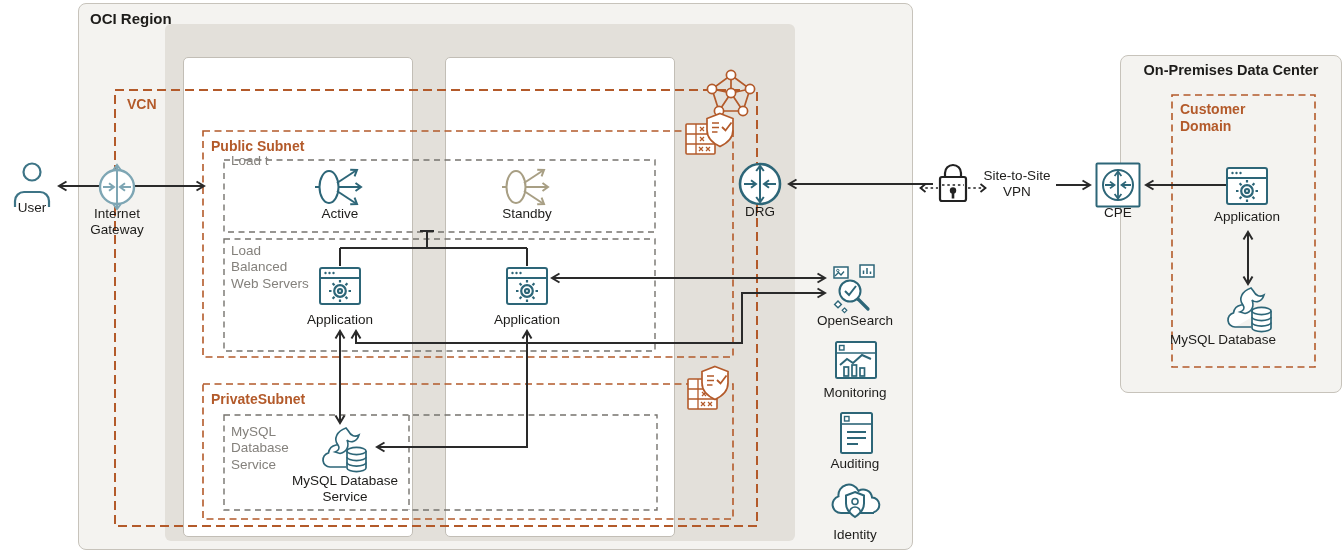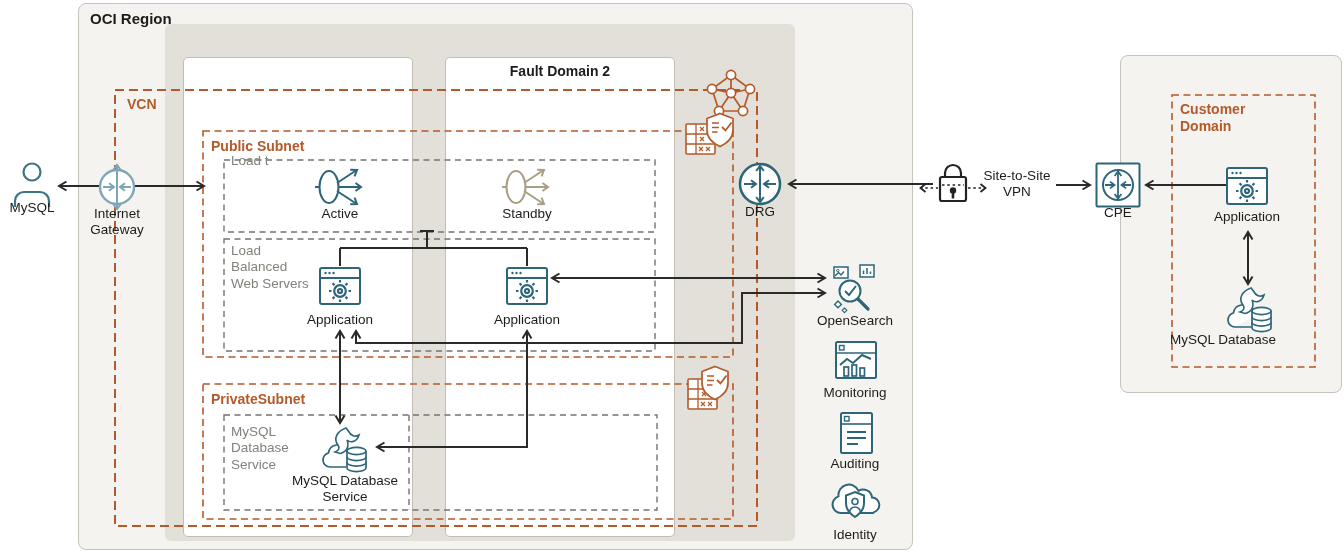--- a/index.html
+++ b/index.html
@@ -25,21 +25,21 @@
 
 <div id="canvas">
 
   <div class="box oci" style="left:78px;top:3px;width:835px;height:547px;"></div>
   <div class="box ad" style="left:165px;top:24px;width:630px;height:517px;"></div>
   <div class="box fd" style="left:183px;top:57px;width:230px;height:480px;"></div>
   <div class="box fd" style="left:445px;top:57px;width:230px;height:480px;"></div>
   <div class="box onprem" style="left:1120px;top:55px;width:222px;height:338px;"></div>
 
   <div class="hdr big" style="left:90px;top:10px;">OCI Region</div>
-  <div class="hdr center" style="left:445px;top:63px;width:230px;">Fault Domain 2</div>
+  <div class="hdr center" style="left:1120px;top:62px;width:222px;font-size:14.5px;">On-Premises Data Center</div>
 
   <div class="orange" style="left:127px;top:96px;">VCN</div>
   <div class="orange" style="left:211px;top:138px;">Public Subnet</div>
   <div class="orange" style="left:211px;top:391px;">PrivateSubnet</div>
   <div class="orange" style="left:1180px;top:101px;width:90px;">Customer Domain</div>
 
   <div class="note" style="left:231px;top:153px;width:80px;">Load t</div>
   <div class="note" style="left:231px;top:243px;width:78px;">Load Balanced Web Servers</div>
   <div class="note" style="left:231px;top:424px;width:85px;">MySQL Database Service</div>
 
@@ -352,21 +352,21 @@
     <path d="M8,21 H27 M8,27 H27 M8,33 H19" fill="none" stroke="currentColor" stroke-width="2"></path>
   </svg>
 
   <svg class="ic" style="left:829px;top:477px;color:#2d6678;" width="52" height="46">
     <path d="M12,36 a8.5,8.5 0 0 1 -2.5,-16.6 a10.5,10.5 0 0 1 20,-5.6 a9,9 0 0 1 13.5,6.6 a7.5,7.5 0 0 1 1.5,14.8 M12,36 H45" fill="#ffffff" stroke="currentColor" stroke-width="2"></path>
     <path d="M26,15 l9,3.5 v8 c0,7 -4.5,10.5 -9,13.5 c-4.5,-3 -9,-6.5 -9,-13.5 v-8 Z" fill="#ffffff" stroke="currentColor" stroke-width="2"></path>
     <circle cx="26" cy="24.5" r="3" fill="none" stroke="currentColor" stroke-width="1.6"></circle>
     <path d="M20.5,35.5 a5.5,5.5 0 0 1 11,0" fill="none" stroke="currentColor" stroke-width="1.6"></path>
   </svg>
 
-  <div class="lbl" style="left:2px;top:200px;width:60px;">MySQL</div>
+  <div class="lbl" style="left:2px;top:200px;width:60px;">User</div>
   <div class="lbl" style="left:77px;top:206px;width:80px;">Internet Gateway</div>
   <div class="lbl" style="left:300px;top:206px;width:80px;">Active</div>
   <div class="lbl" style="left:487px;top:206px;width:80px;">Standby</div>
   <div class="lbl" style="left:290px;top:312px;width:100px;">Application</div>
   <div class="lbl" style="left:477px;top:312px;width:100px;">Application</div>
   <div class="lbl" style="left:280px;top:473px;width:130px;">MySQL Database Service</div>
   <div class="lbl" style="left:730px;top:204px;width:60px;">DRG</div>
   <div class="lbl" style="left:981px;top:168px;width:72px;">Site-to-Site VPN</div>
   <div class="lbl" style="left:1088px;top:205px;width:60px;">CPE</div>
   <div class="lbl" style="left:805px;top:313px;width:100px;">OpenSearch</div>

